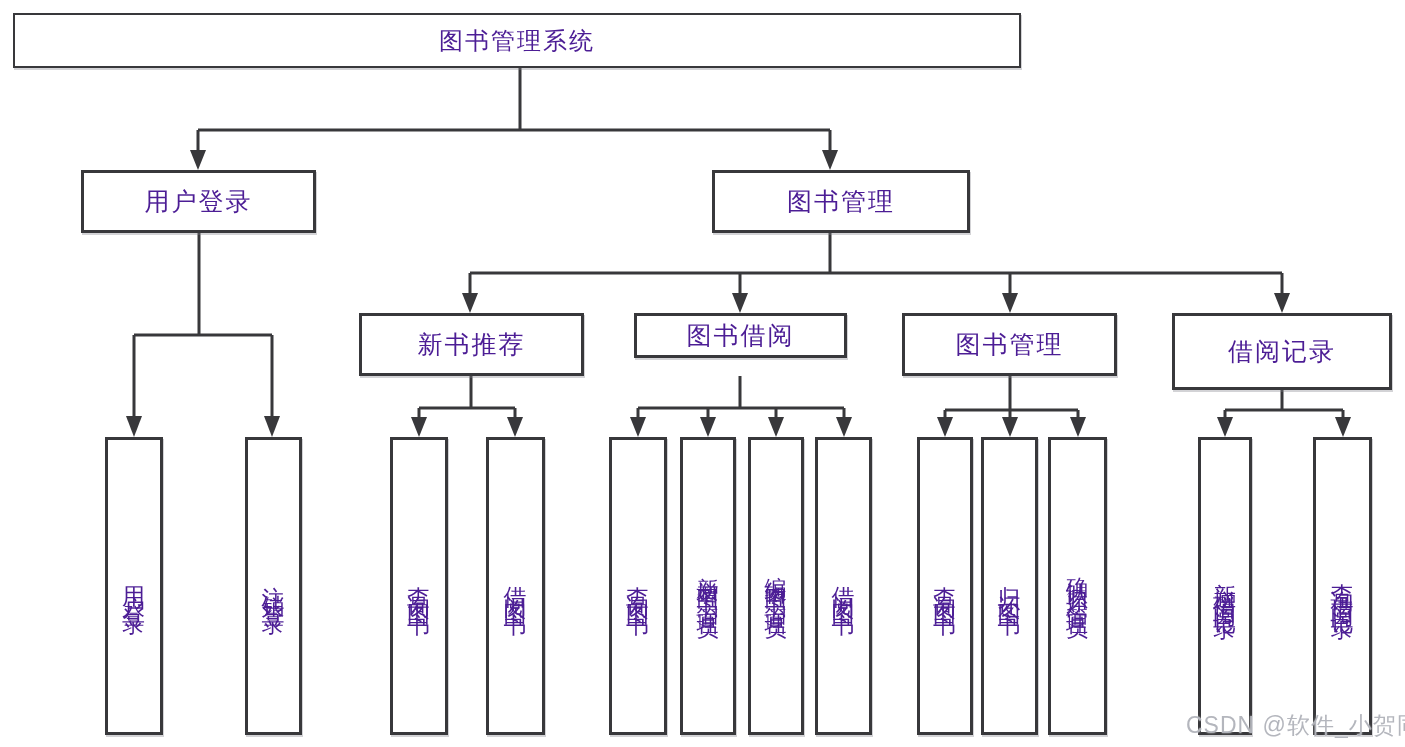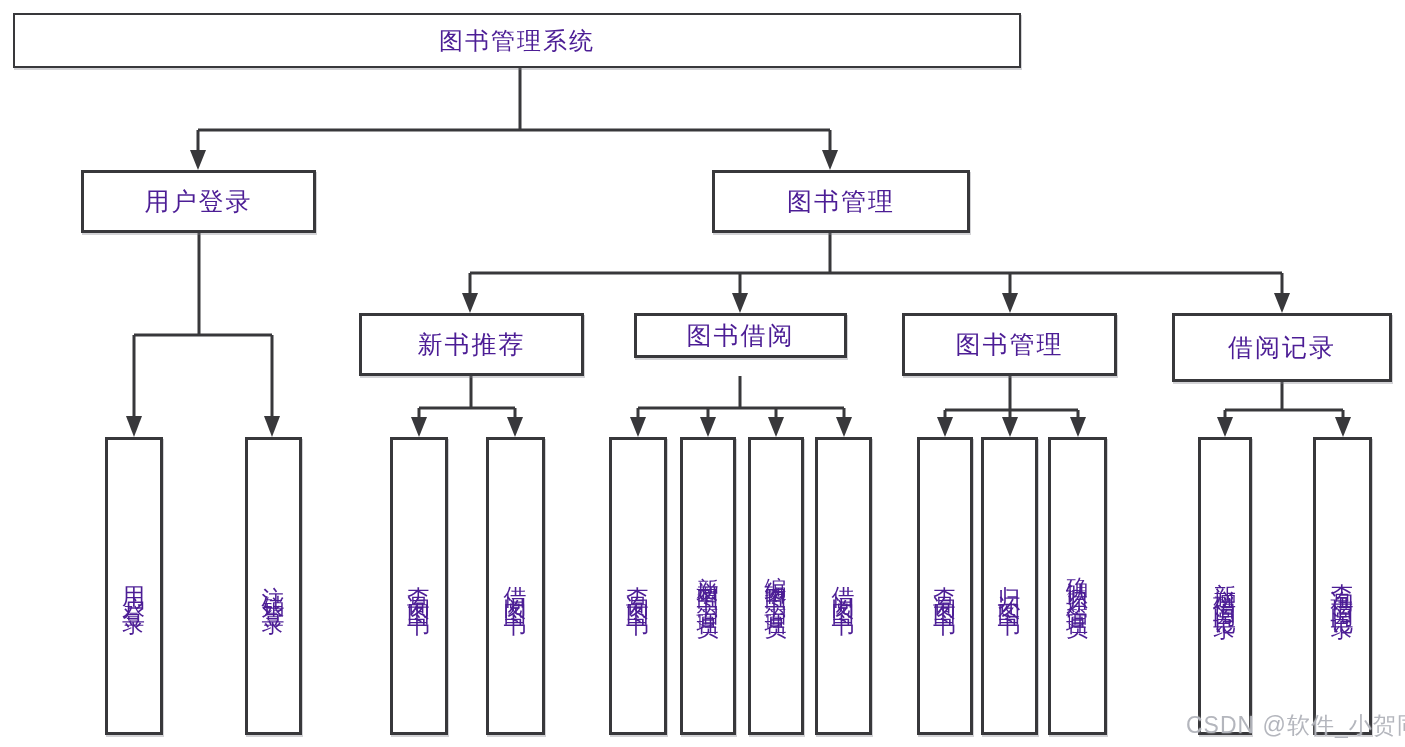--- a/index.html
+++ b/index.html
@@ -99,21 +99,21 @@
   </svg>
 
   <div class="node h-node root-node" style="left:13px;top:13px;width:1008px;height:55px;">图书管理系统</div>
 
   <div class="node h-node" style="left:81px;top:170px;width:235px;height:63px;">用户登录</div>
   <div class="node h-node" style="left:712px;top:170px;width:258px;height:63px;">图书管理</div>
 
   <div class="node h-node" style="left:359px;top:313px;width:225px;height:63px;">新书推荐</div>
   <div class="node h-node" style="left:634px;top:313px;width:213px;height:45px;">图书借阅</div>
   <div class="node h-node" style="left:902px;top:313px;width:215px;height:63px;">图书管理</div>
-  <div class="node h-node" style="left:1172px;top:313px;width:220px;height:69px;">借阅记录</div>
+  <div class="node h-node" style="left:1172px;top:313px;width:220px;height:77px;">借阅记录</div>
 
   <div class="node v-node" style="left:105px;top:437px;width:58px;height:298px;">用户登录</div>
   <div class="node v-node" style="left:245px;top:437px;width:57px;height:298px;">注销登录</div>
 
   <div class="node v-node" style="left:390px;top:437px;width:58px;height:298px;">查询图书</div>
   <div class="node v-node" style="left:486px;top:437px;width:59px;height:298px;">借阅图书</div>
 
   <div class="node v-node" style="left:609px;top:437px;width:58px;height:298px;">查询图书</div>
   <div class="node v-node v-long" style="left:680px;top:437px;width:56px;height:298px;">新增图书（管理员）</div>
   <div class="node v-node v-long" style="left:748px;top:437px;width:56px;height:298px;">编辑图书（管理员）</div>

